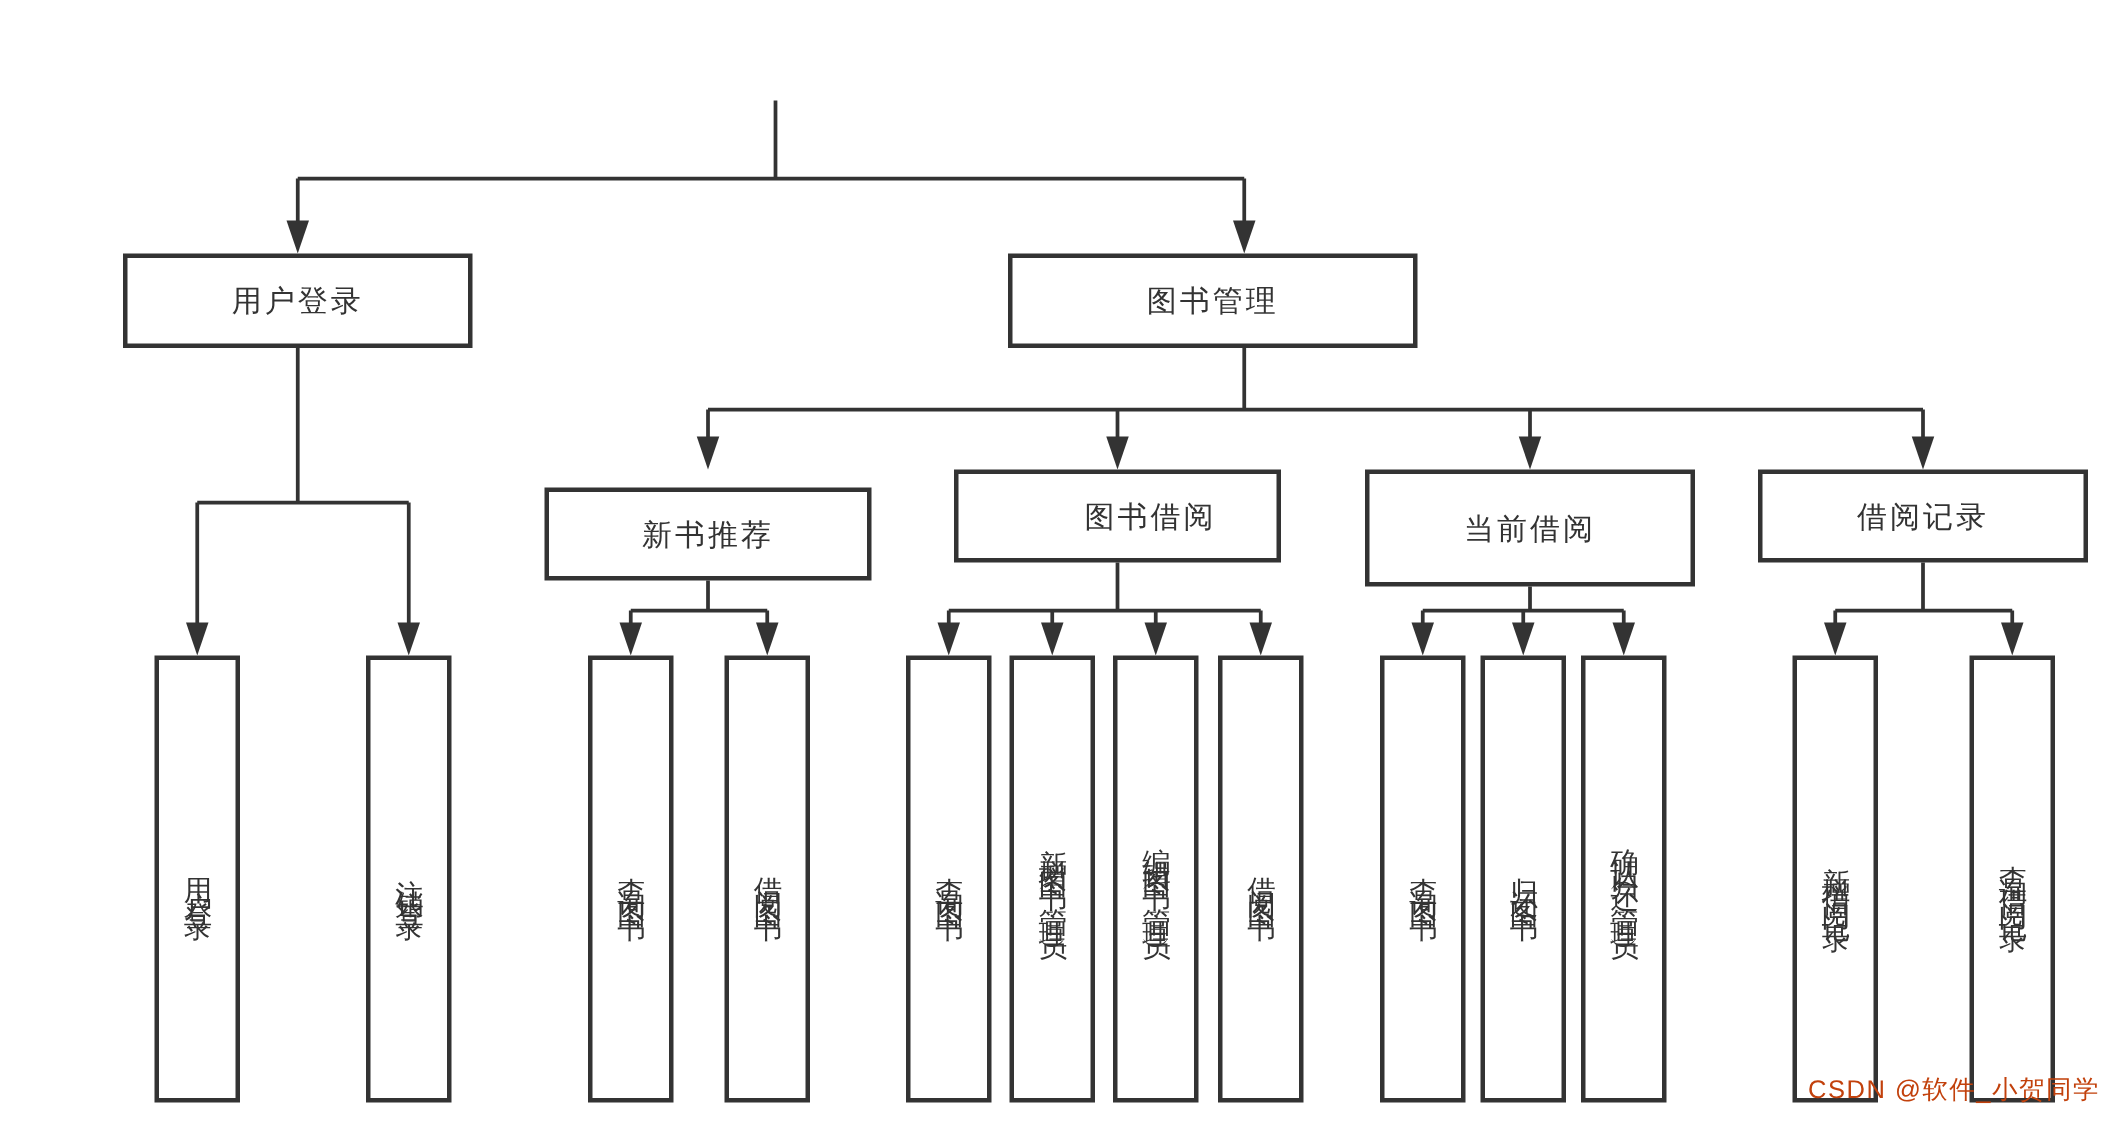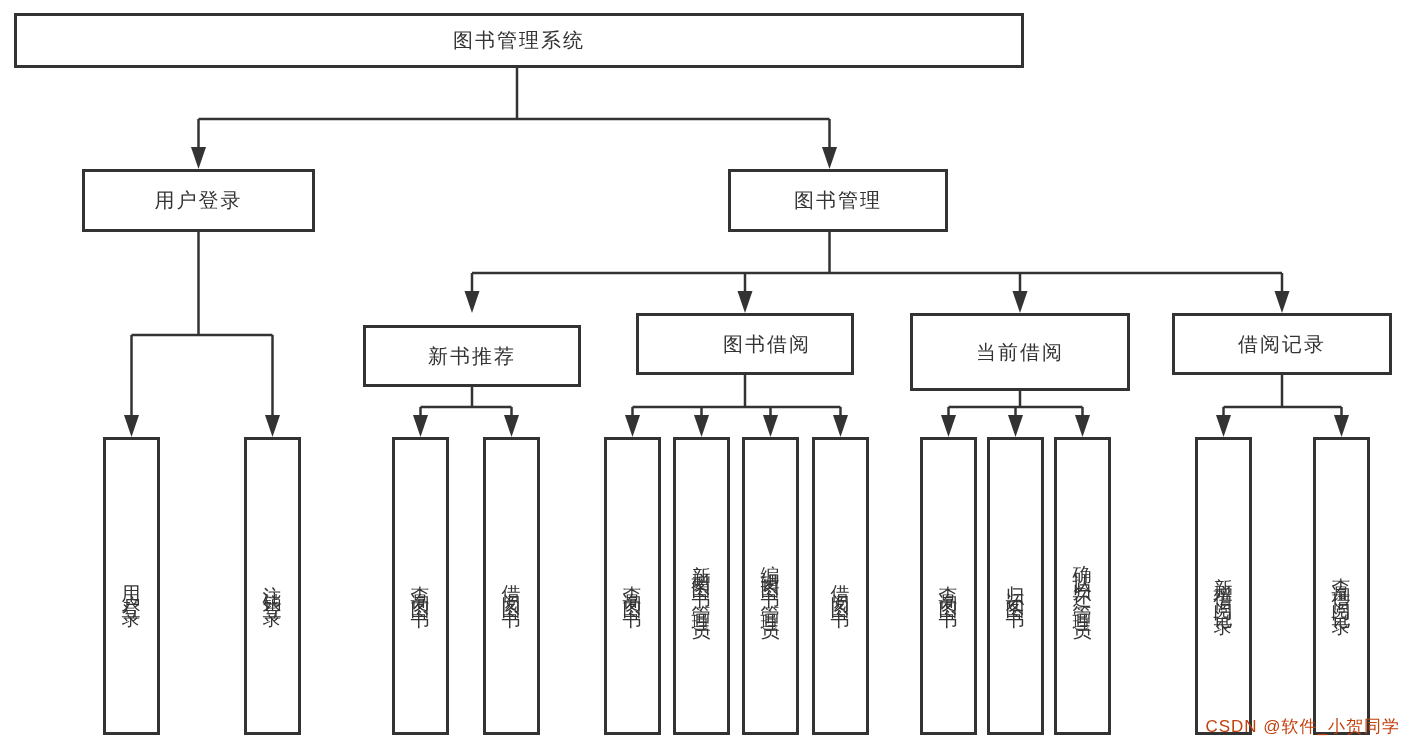--- a/index.html
+++ b/index.html
@@ -129,28 +129,25 @@
 
       <polygon points="941,415 956,415 948.5,437"></polygon>
       <polygon points="1008,415 1023,415 1015.5,437"></polygon>
       <polygon points="1075,415 1090,415 1082.5,437"></polygon>
 
       <polygon points="1216,415 1231,415 1223.5,437"></polygon>
       <polygon points="1334,415 1349,415 1341.5,437"></polygon>
     </g>
   </svg>
 
-  <div class="node" style="left:14px;top:13px;width:1010px;height:55px;">
-    <span class="lbl">图书管理系统</span>
-  </div>
 
   <div class="node" style="left:82px;top:169px;width:233px;height:63px;">
     <span class="lbl">用户登录</span>
   </div>
-  <div class="node" style="left:728px;top:169px;width:220px;height:63px;">
+  <div class="node" style="left:672px;top:169px;width:273px;height:63px;">
     <span class="lbl">图书管理</span>
   </div>
 
   <div class="node" style="left:363px;top:325px;width:218px;height:62px;">
     <span class="lbl">新书推荐</span>
   </div>
   <div class="node" style="left:636px;top:313px;width:218px;height:62px;padding-left:44px;">
     <span class="lbl">图书借阅</span>
   </div>
   <div class="node" style="left:910px;top:313px;width:220px;height:78px;">

